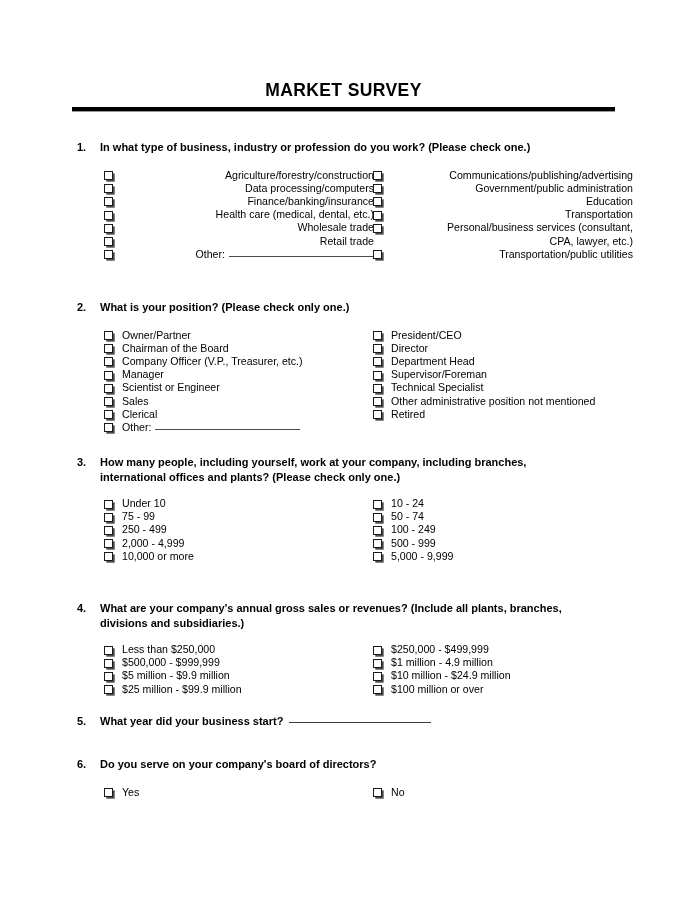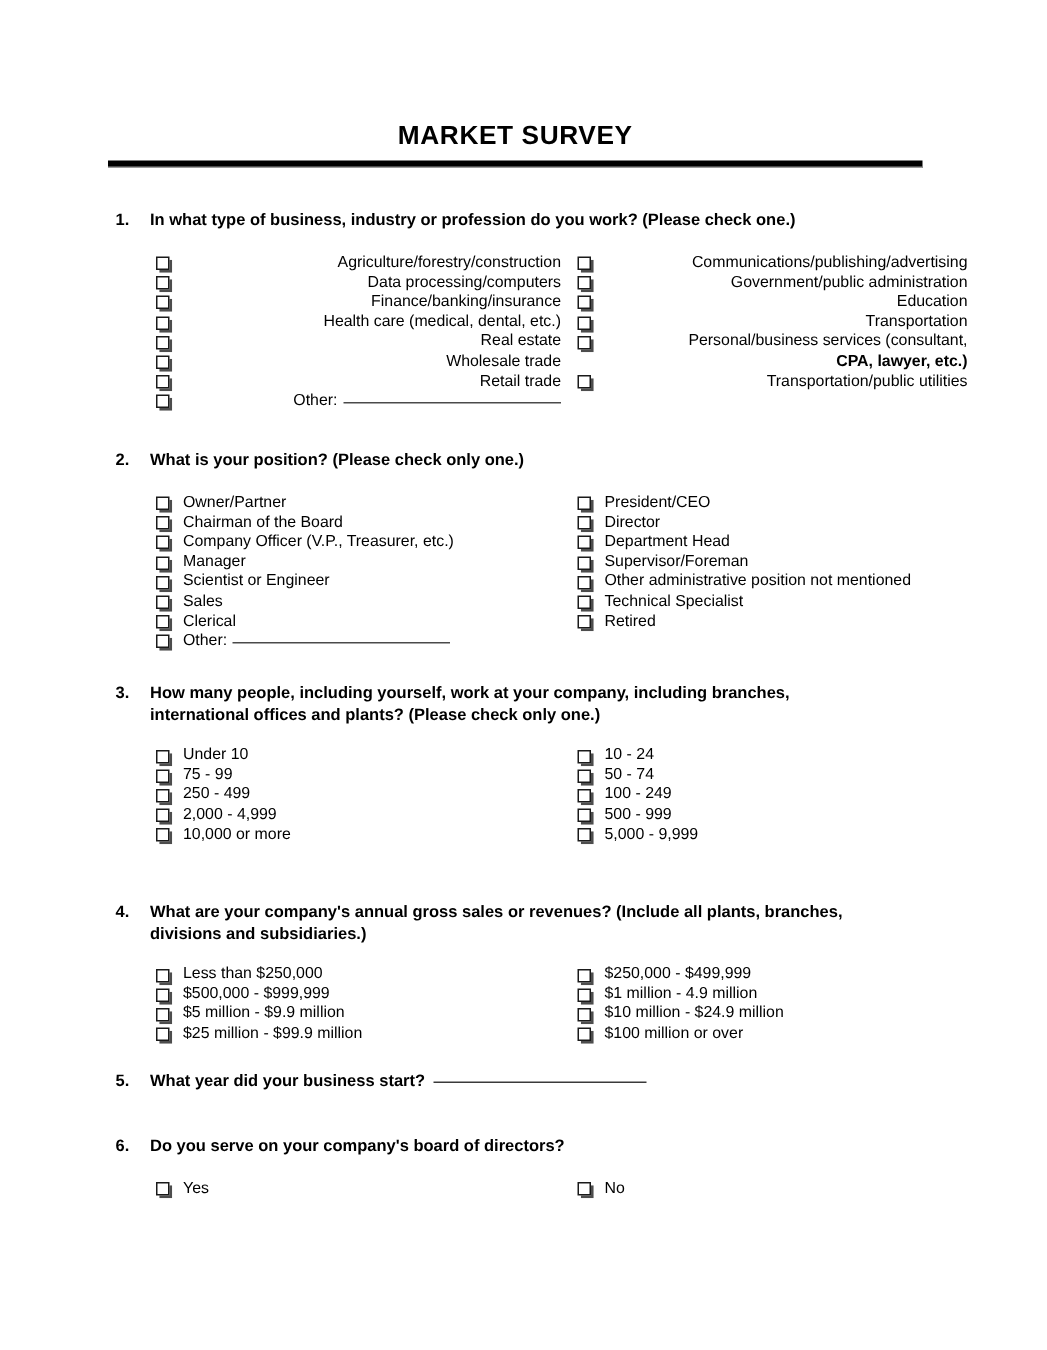--- a/index.html
+++ b/index.html
@@ -69,35 +69,34 @@
   
   .options {
     position: relative;
     margin-top: 14px;
   }
   .col {
     position: absolute;
     top: 0;
   }
   .col-left  { left: 27px;  width: 270px; }
-  .col-right { left: 308px; width: 260px; }
+  .col-right { left: 296px; width: 260px; }
 
   .opt {
     position: relative;
     padding-left: 18px;
     font-size: 10.6px;
     line-height: 13.2px;
     min-height: 13.2px;
   }
   .opt-label { display: block; }
   .opt-sub {
     display: block;
     font-size: 10.6px;
     line-height: 13.2px;
-    font-weight: bold;
   }
 
   
   .cb {
     position: absolute;
     left: 0;
     top: 2.5px;
     width: 7px;
     height: 7px;
     background: #ffffff;
@@ -153,24 +152,20 @@
         <div class="opt">
             <span class="cb"></span>
             <span class="opt-label">Finance/banking/insurance</span>
           </div>
         <div class="opt">
             <span class="cb"></span>
             <span class="opt-label">Health care (medical, dental, etc.)</span>
           </div>
         <div class="opt">
             <span class="cb"></span>
-            <span class="opt-label">Real estate</span>
-          </div>
-        <div class="opt">
-            <span class="cb"></span>
             <span class="opt-label">Wholesale trade</span>
           </div>
         <div class="opt">
             <span class="cb"></span>
             <span class="opt-label">Retail trade</span>
           </div>
         <div class="opt opt-other"><span class="cb"></span><span>Other:</span><span class="rule-inline rule-other"></span></div>
       </div>
       <div class="col col-right">
         <div class="opt">
@@ -251,25 +246,25 @@
         <div class="opt">
             <span class="cb"></span>
             <span class="opt-label">Department Head</span>
           </div>
         <div class="opt">
             <span class="cb"></span>
             <span class="opt-label">Supervisor/Foreman</span>
           </div>
         <div class="opt">
             <span class="cb"></span>
+            <span class="opt-label">Technical Specialist</span>
+          </div>
+        <div class="opt">
+            <span class="cb"></span>
             <span class="opt-label">Other administrative position not mentioned</span>
-          </div>
-        <div class="opt">
-            <span class="cb"></span>
-            <span class="opt-label">Technical Specialist</span>
           </div>
         <div class="opt">
             <span class="cb"></span>
             <span class="opt-label">Retired</span>
           </div>
       </div>
     </div>
   </div>
 
   <div class="question" style="top:455px;">

